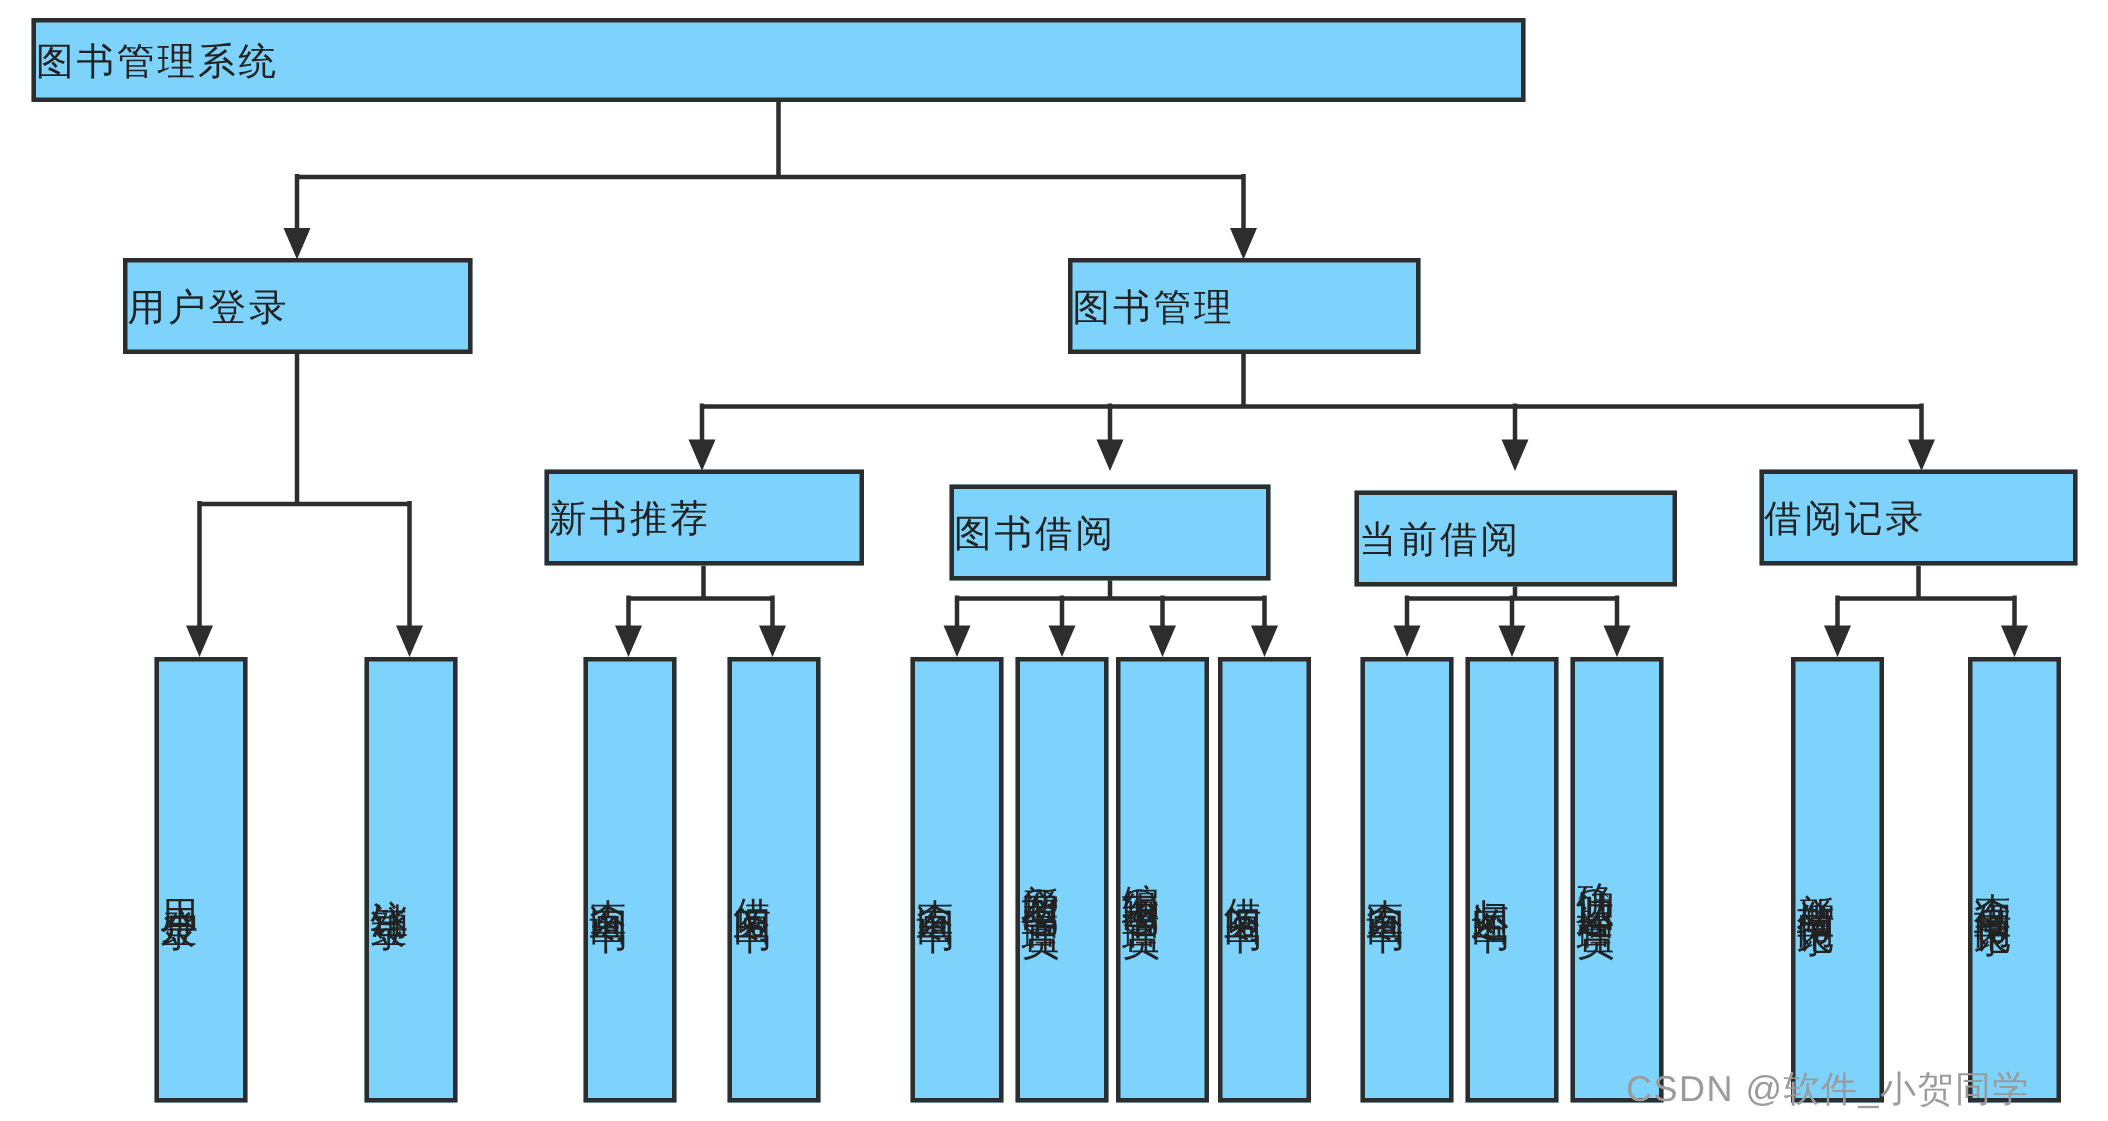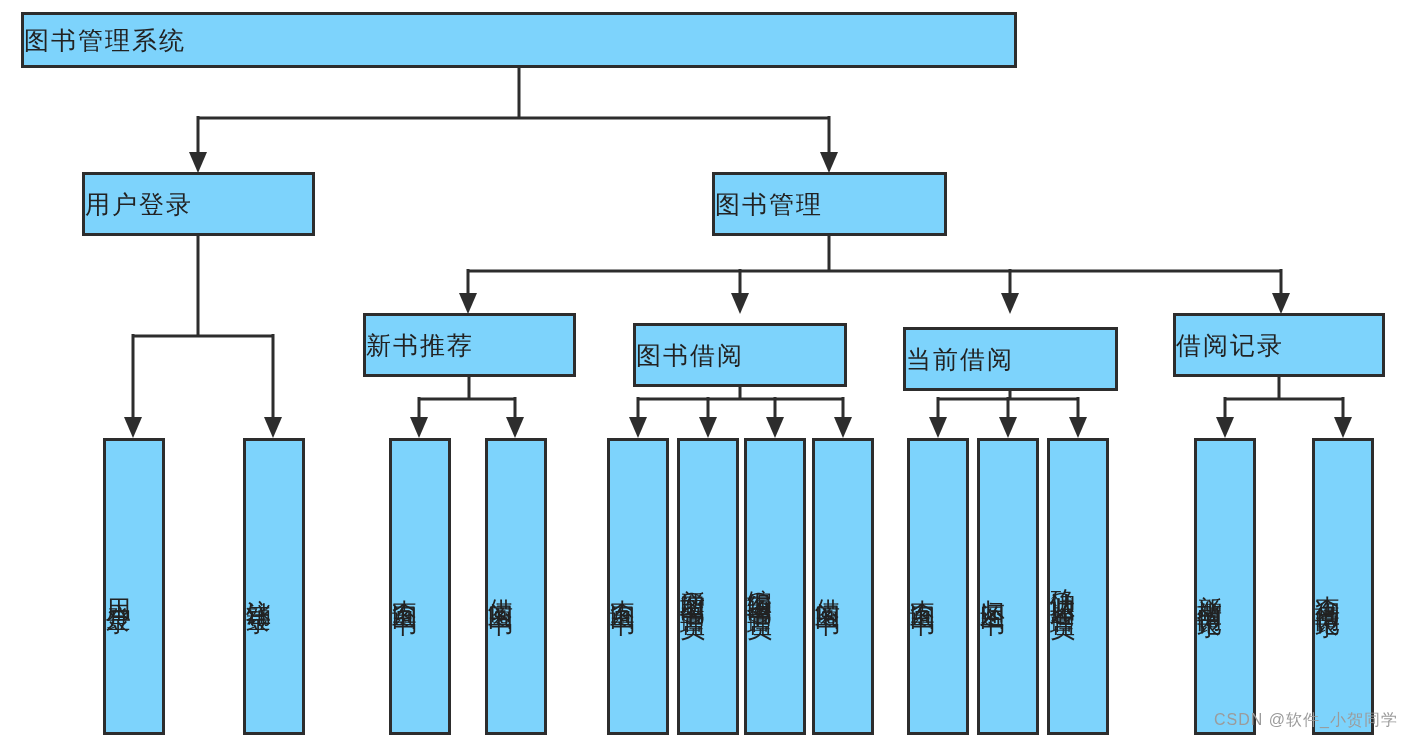--- a/index.html
+++ b/index.html
@@ -14,22 +14,22 @@
     color:#222;
   }
   .hlabel { font-size:25px; letter-spacing:2px; white-space:nowrap; }
   .leaf { width:62px; height:297px; top:438px; }
   .vtext {
     writing-mode:vertical-rl;
     font-size:25px; letter-spacing:4px; line-height:1;
     white-space:nowrap;
   }
   .watermark {
-    position:absolute; left:1214px; top:710px;
-    font-size:16px; letter-spacing:1px;
+    position:absolute; left:1084px; top:710px;
+    font-size:24px; letter-spacing:1px;
     color:var(--watermark,#9b9b9b);
     white-space:nowrap; z-index:5;
   }
 </style>
 </head>
 <body>
 
 <div class="canvas">
 
   <svg class="connectors" viewBox="0 0 1405 747" xmlns="http://www.w3.org/2000/svg" aria-hidden="true">

